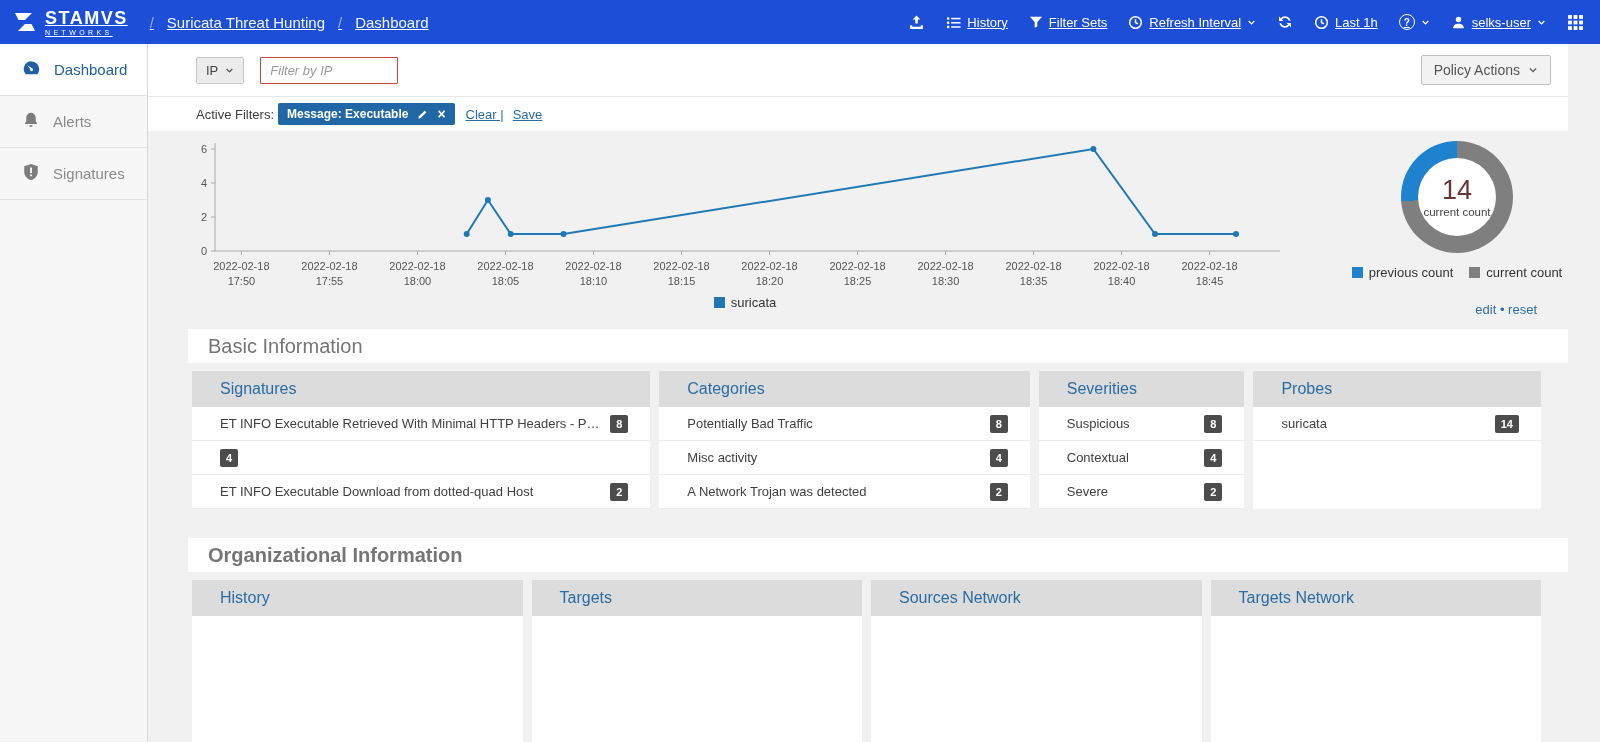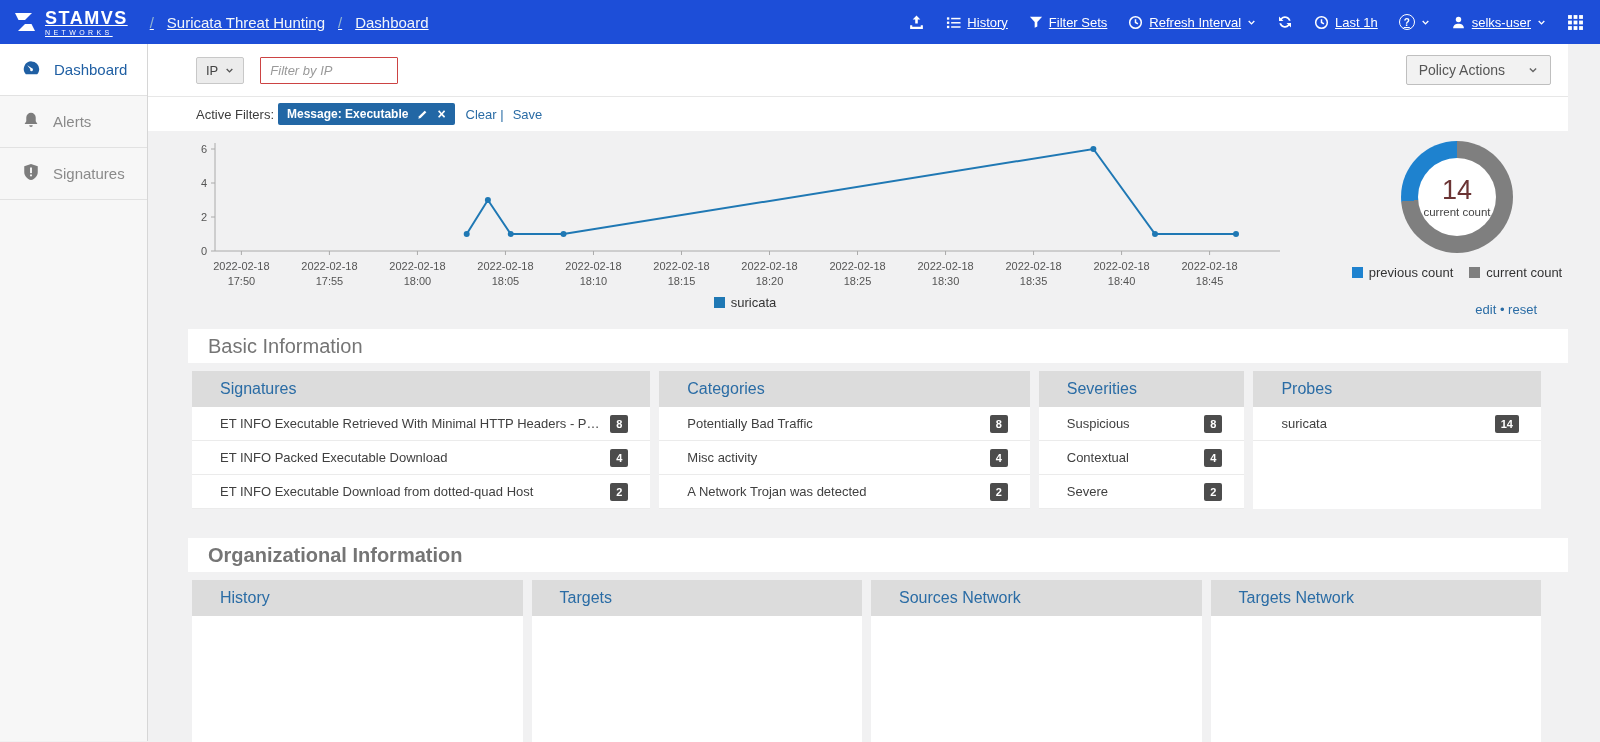--- a/index.html
+++ b/index.html
@@ -36,32 +36,32 @@
   .toolbar { height:52px; background:#fff; display:flex; align-items:center; padding-left:48px; }
   .ip-select { display:flex; align-items:center; gap:7px; background:#ececec;
     border:1px solid #c8c8c8; border-radius:2px; padding:5px 9px; font-size:13px;
     color:#444; cursor:pointer; }
   .ip-input { margin-left:16px; width:138px; height:27px; border:1px solid #cc4343;
     border-radius:1px; padding:0 9px; font-size:13px; color:#333; background:#fff;
     font-family:"Liberation Sans", sans-serif; }
   .ip-input::placeholder { font-style:italic; color:#9a9a9a; }
   .policy-btn { margin-left:auto; margin-right:17px; background:#f2f2f2;
     border:1px solid #bfbfbf; border-radius:2px; padding:6px 12px; color:#555;
-    font-size:14px; display:flex; align-items:center; gap:23px; cursor:pointer;
+    font-size:14px; display:flex; align-items:center; gap:8px; cursor:pointer;
     font-family:"Liberation Sans", sans-serif; }
 
   
   .active-filters { height:35px; background:#fff; border-top:1px solid #e7e7e7;
     display:flex; align-items:center; padding-left:48px; font-size:13px; color:#3d3d3d; }
   .chips { display:flex; gap:8px; margin-left:4px; }
   .chip { background:#2267a5; color:#fff; font-size:12px; font-weight:bold;
     padding:4px 9px; border-radius:2px; display:flex; align-items:center; gap:9px; cursor:pointer; }
   .chip .chip-x { font-size:14px; line-height:10px; cursor:pointer; }
   .chip svg { cursor:pointer; }
-  .clear-save { display:flex; gap:9px; margin-left:11px; color:#2a6ca5; }
+  .clear-save { display:flex; gap:9px; margin-left:11px; color:#2a6ca5;text-decoration:underline; }
   .clear-save span { cursor:pointer; }
 
   
   .chart-band { height:190px; position:relative; }
   .line-chart-wrap { position:absolute; left:37px; top:10px; width:1120px; }
   .tick { font-family:"Liberation Sans", sans-serif; font-size:11px; fill:#555; }
   .legend-line { display:flex; justify-content:center; gap:8px; align-items:center;
     font-size:13px; color:#333; margin-top:2px; }
   .swatch { width:11px; height:11px; display:inline-block; }
   .donut-wrap { position:absolute; top:10px; right:26px; width:170px; }
@@ -388,21 +388,20 @@
     </div>
     <div class="tables-row tables-basic">
         <div class="ht-col">
           <div class="ht-header">Signatures</div>
           <div class="ht-body">
             <div class="ht-row">
               <span class="ht-label">ET INFO Executable Retrieved With Minimal HTTP Headers - Potential Second Sta...</span>
               <span class="ht-badge">8</span>
             </div>
             <div class="ht-row">
-              <span class="ht-label">ET INFO Packed Executable Download</span>
               <span class="ht-badge">4</span>
             </div>
             <div class="ht-row">
               <span class="ht-label">ET INFO Executable Download from dotted-quad Host</span>
               <span class="ht-badge">2</span>
             </div>
           </div>
         </div>
         <div class="ht-col">
           <div class="ht-header">Categories</div>

